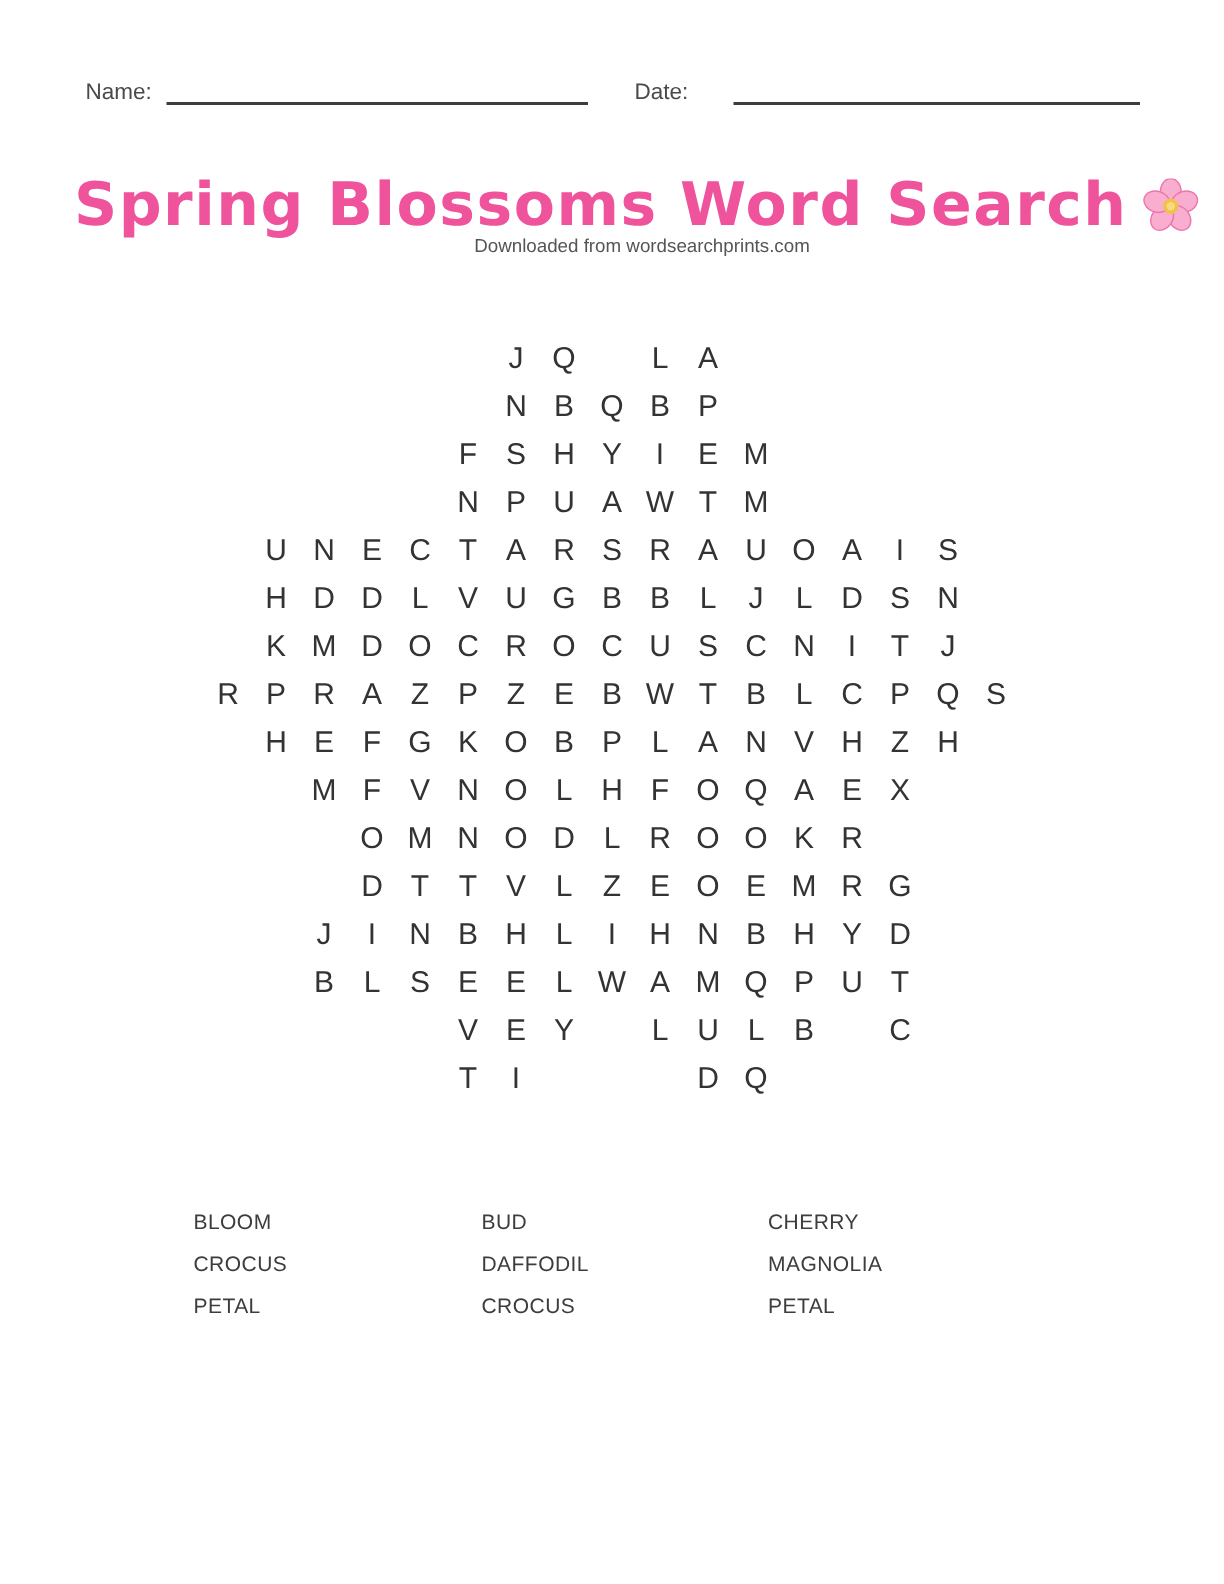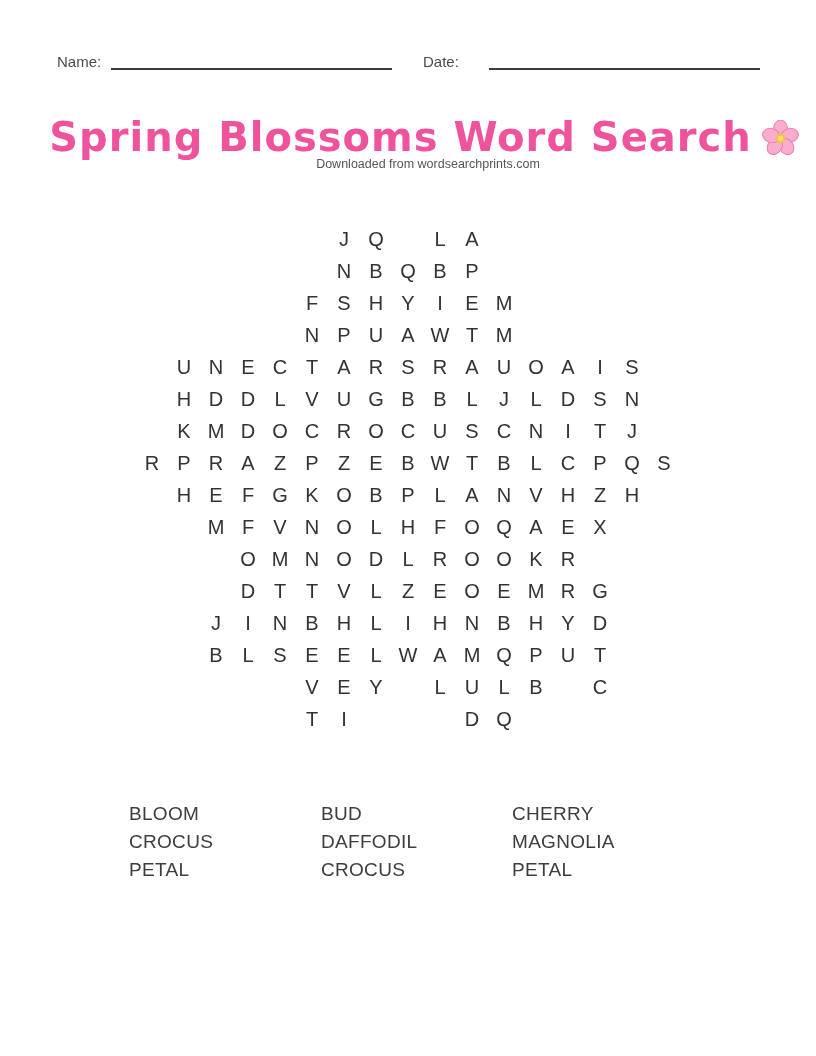--- a/index.html
+++ b/index.html
@@ -91,21 +91,21 @@
   .word-list {
     position: absolute;
     left: 129px;
     top: 800px;
     display: grid;
     grid-template-columns: 192px 191px 200px;
   }
   .word {
     height: 28px;
     line-height: 28px;
-    font-size: 19px;
+    font-size: 14px;
     letter-spacing: 0.3px;
     color: #3d3d3d;
   }
 
   
   .band-cream {
     position: absolute;
     left: 0;
     top: 1020px;
     width: 100%;

